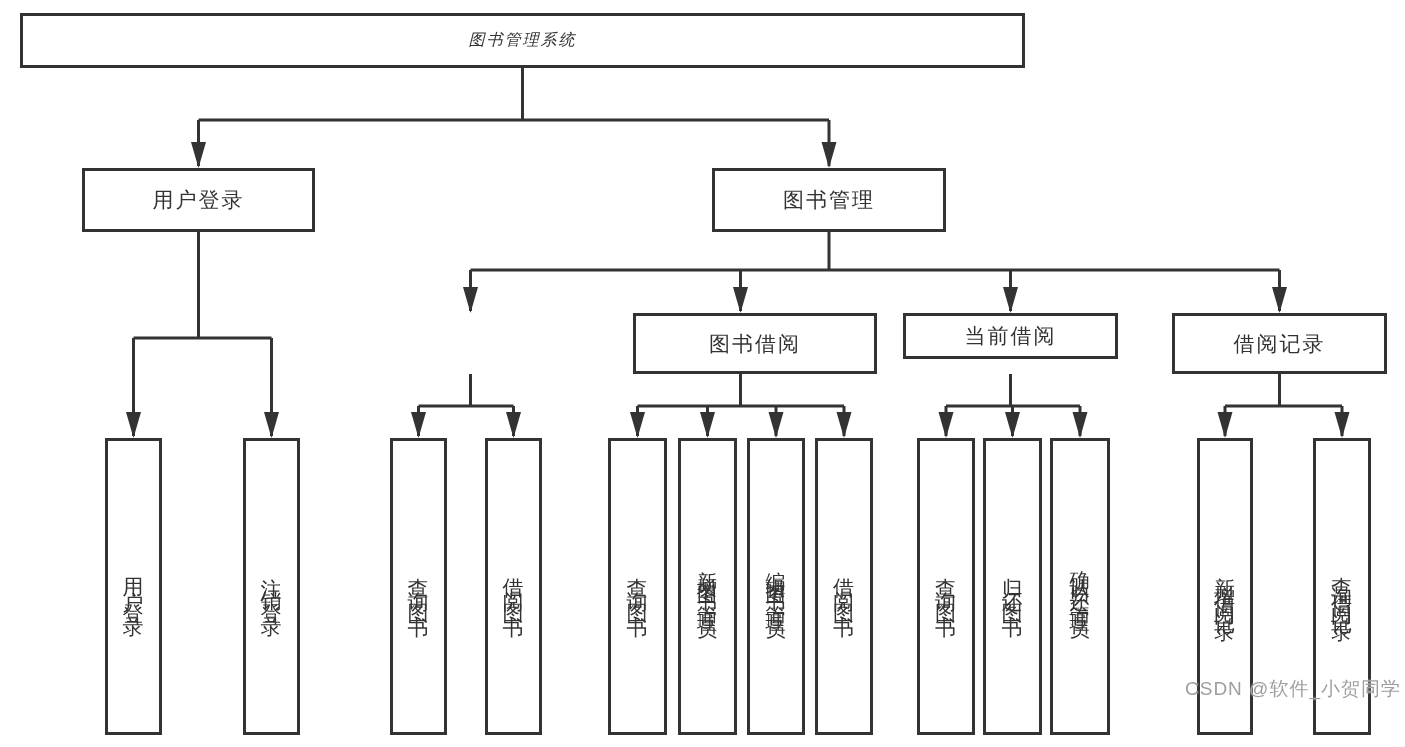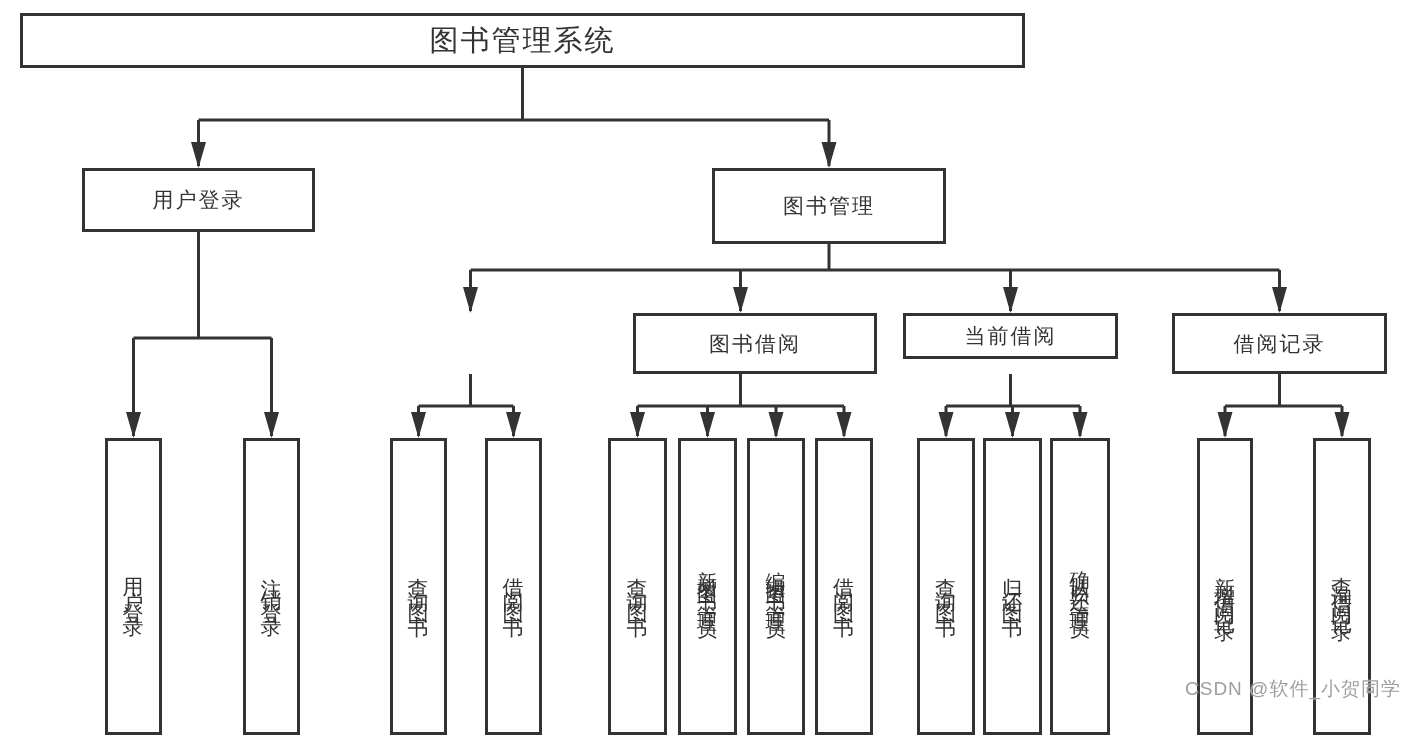--- a/index.html
+++ b/index.html
@@ -9,21 +9,21 @@
     font-family:"Liberation Sans","DejaVu Sans",sans-serif;
   }
   .wires { position:absolute; left:0; top:0; width:1405px; height:747px; }
   .node {
     position:absolute; box-sizing:border-box;
     border:3px solid #333333; background:#ffffff;
     display:flex; align-items:center; justify-content:center;
     color:#333333; font-size:21px;
   }
   .hnode span { letter-spacing:2px; white-space:nowrap; }
-  .root-node span { font-size:29px; letter-spacing:2px; }
+  .root-node span { font-size:16px; letter-spacing:2px;font-style:italic; }
   .vnode span {
     writing-mode:vertical-rl; text-orientation:mixed;
     white-space:nowrap; line-height:1;
   }
   .v4 span { letter-spacing:13px; font-size:21px; }
   .v6 span { letter-spacing:9px;  font-size:21px; }
   .v9 span { letter-spacing:7px;  font-size:20px; }
   .watermark {
     position:absolute; left:1185px; top:676px;
     font-size:19px; color:#9e9e9e; letter-spacing:1px; white-space:nowrap;
@@ -59,21 +59,21 @@
       M1217.5 412 L1232.5 412 L1225 438 Z  M1334.5 412 L1349.5 412 L1342 438 Z"></path>
   </svg>
 
   <div class="node hnode root-node" style="left:20px;top:13px;width:1005px;height:55px">
     <span>图书管理系统</span>
   </div>
 
   <div class="node hnode" style="left:82px;top:168px;width:233px;height:64px">
     <span>用户登录</span>
   </div>
-  <div class="node hnode" style="left:712px;top:168px;width:234px;height:76px">
+  <div class="node hnode" style="left:712px;top:168px;width:234px;height:64px">
     <span>图书管理</span>
   </div>
 
   <div class="node hnode" style="left:633px;top:313px;width:244px;height:61px">
     <span>图书借阅</span>
   </div>
   <div class="node hnode" style="left:903px;top:313px;width:215px;height:46px">
     <span>当前借阅</span>
   </div>
   <div class="node hnode" style="left:1172px;top:313px;width:215px;height:61px">

